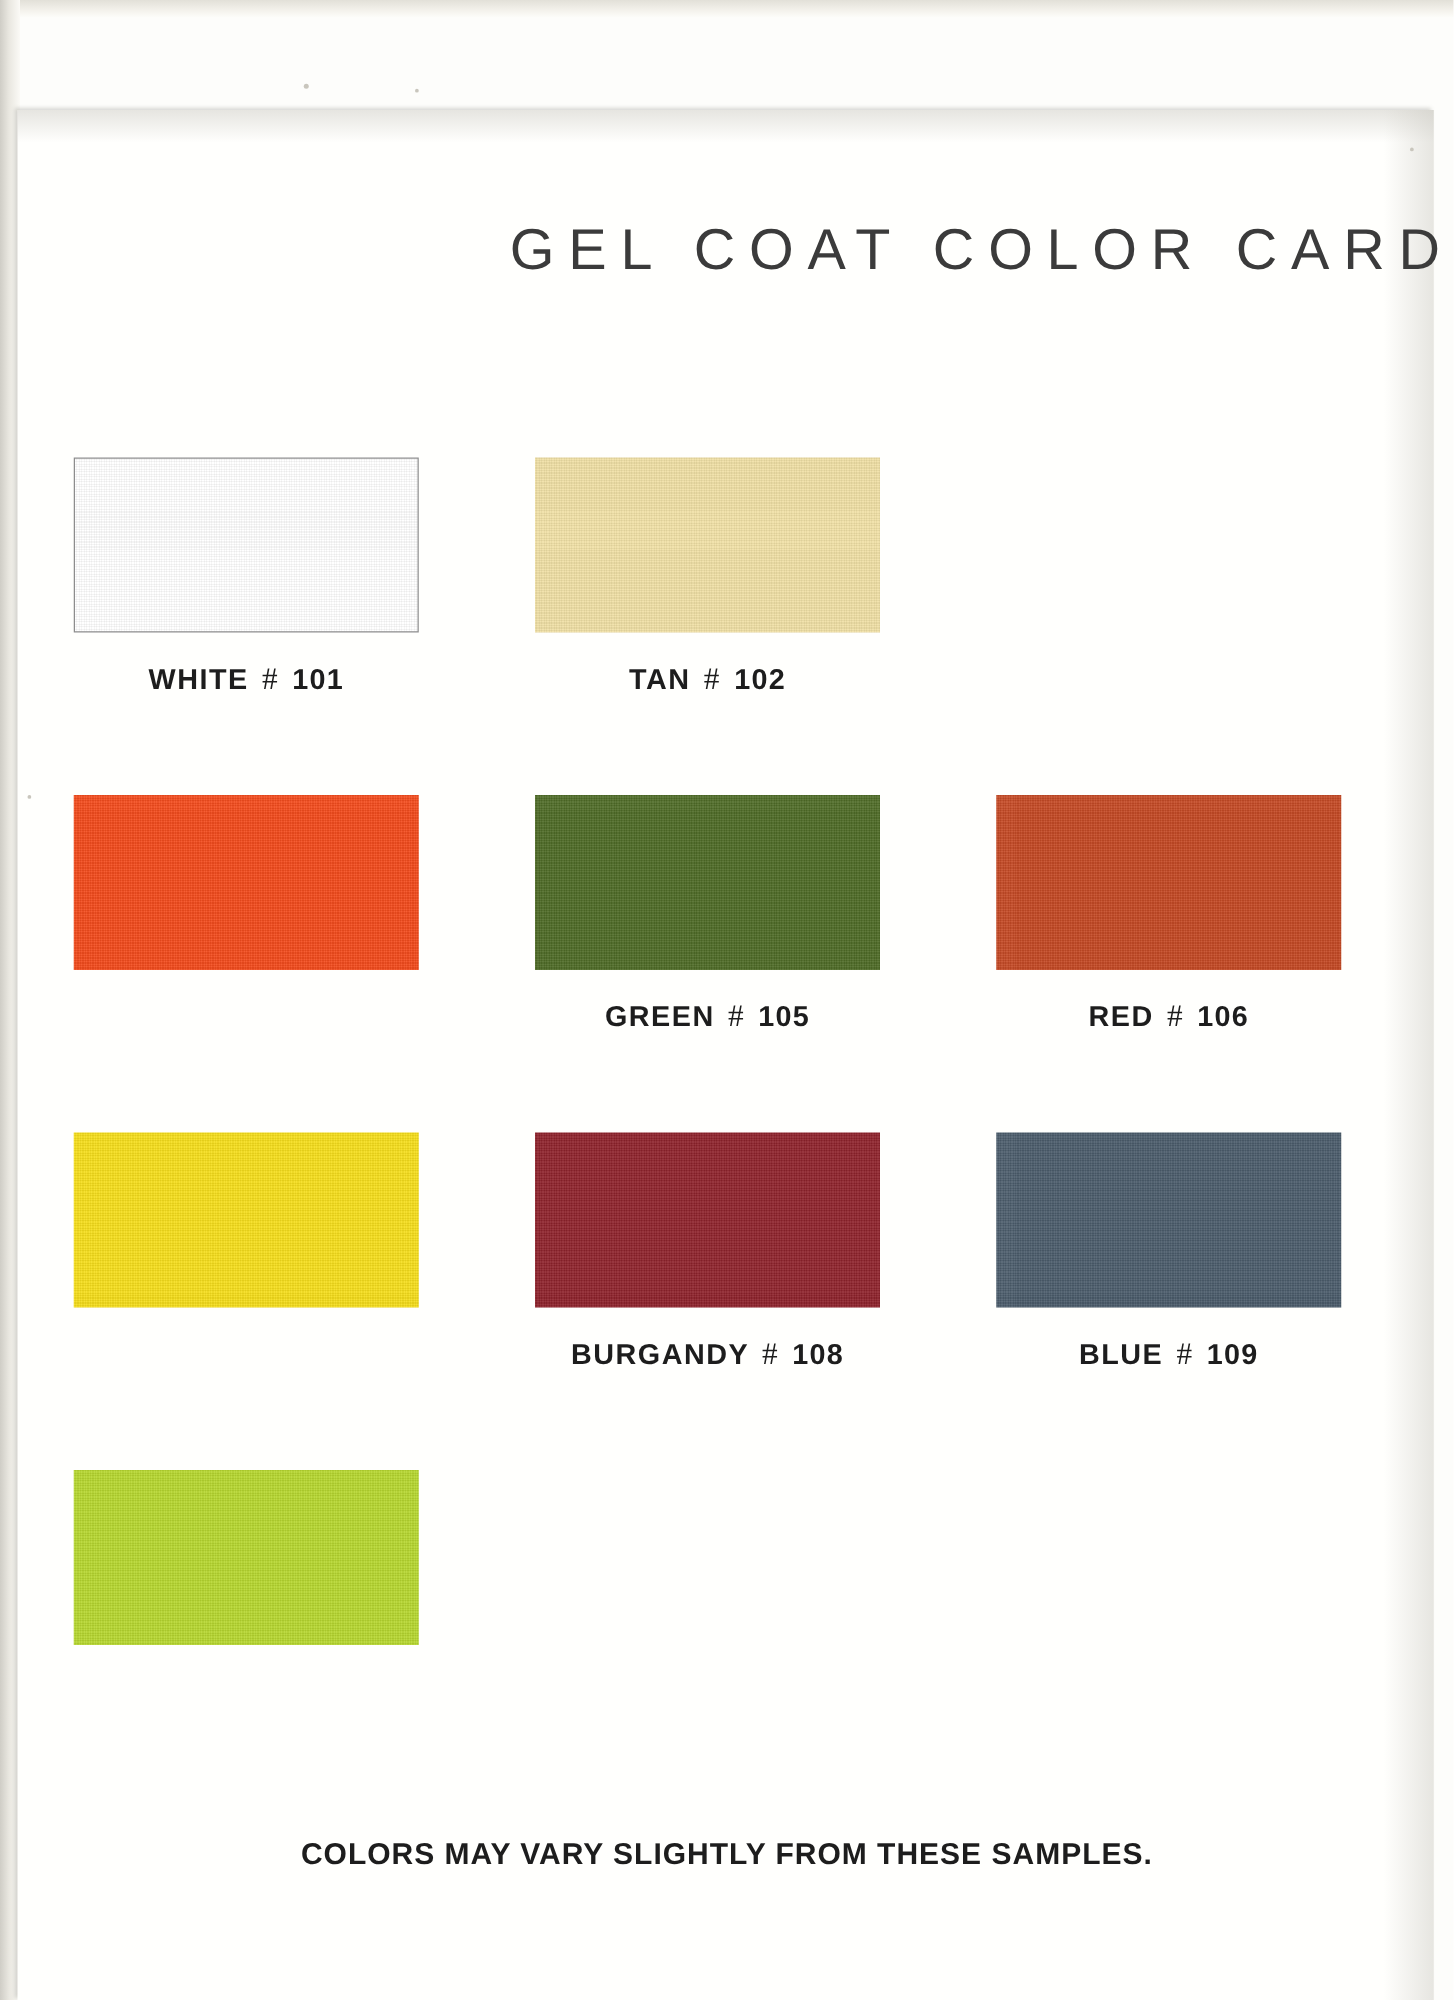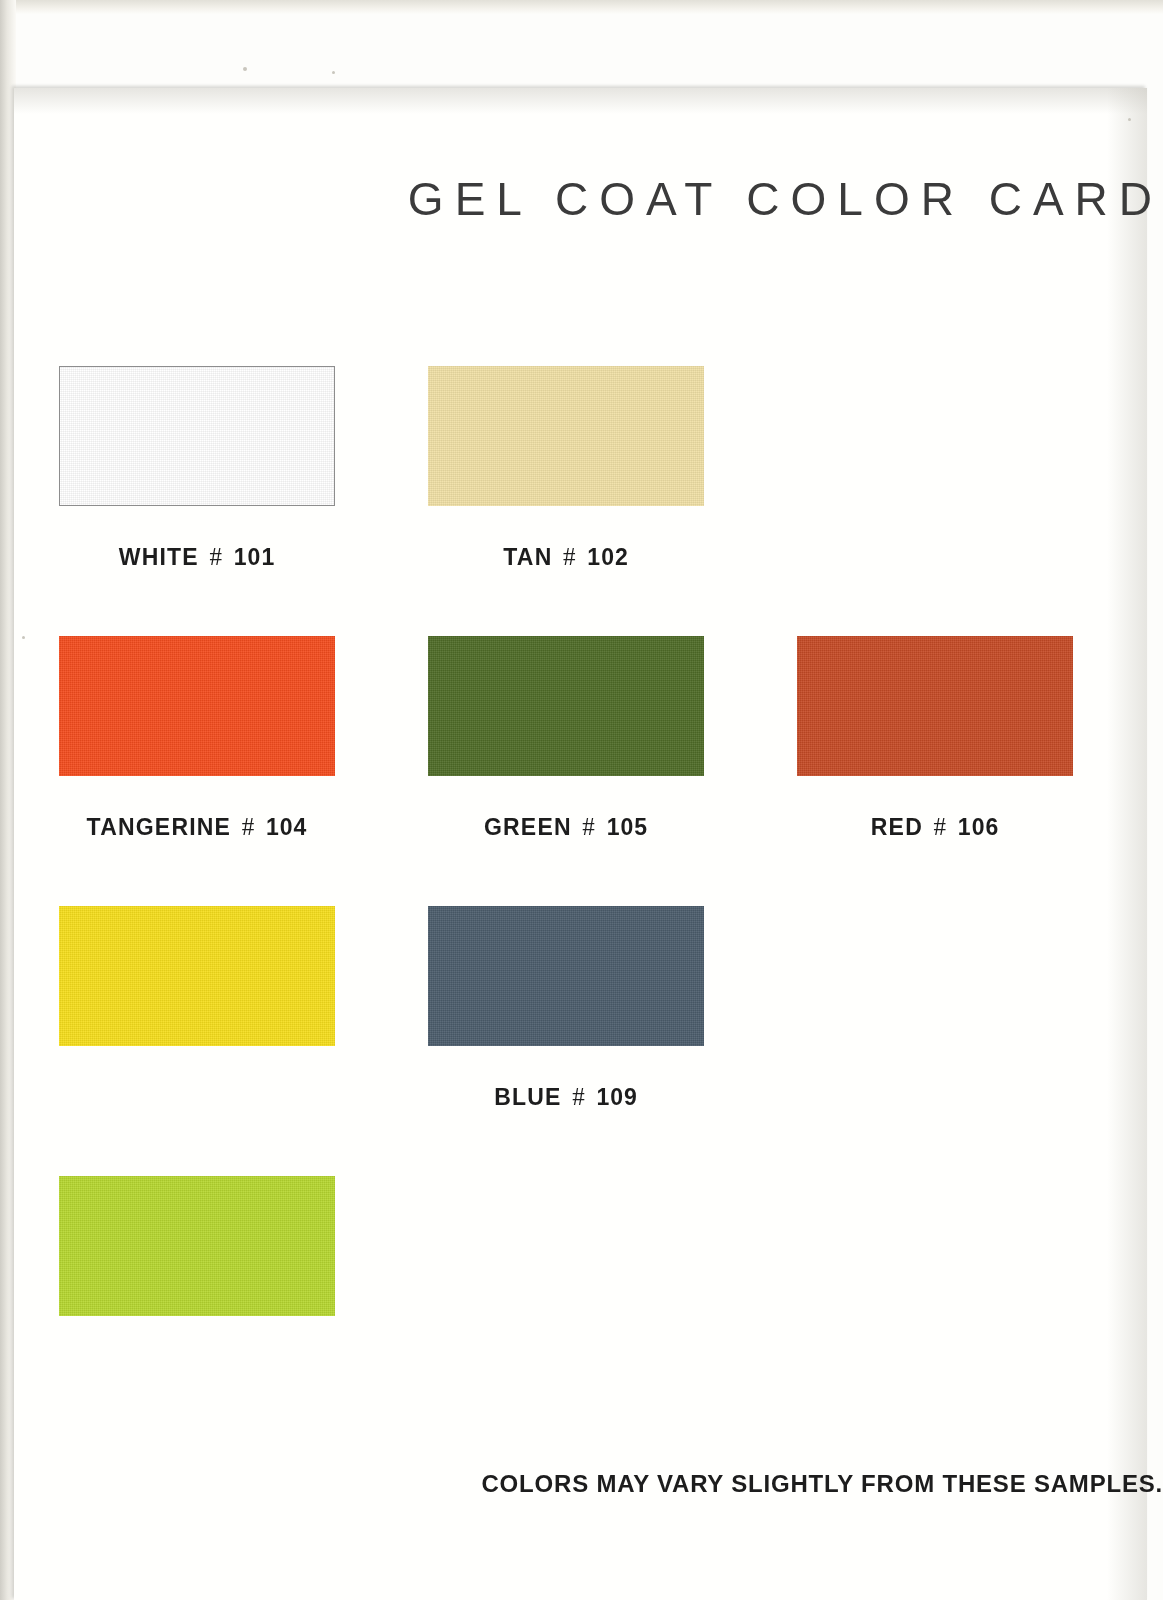--- a/index.html
+++ b/index.html
@@ -114,21 +114,21 @@
   
   .swatch .tex {
     width: 100%;
     height: 100%;
     background-image:
       repeating-linear-gradient(0deg, rgba(255,255,255,.05) 0 1px, rgba(0,0,0,.045) 1px 2px),
       repeating-linear-gradient(90deg, rgba(255,255,255,.05) 0 1px, rgba(0,0,0,.035) 1px 2px);
   }
 
   .caption {
-    margin-top: 37px;
+    margin-top: 24px;
     text-align: center;
     font-family: "Liberation Sans", sans-serif;
     font-size: 23px;
     font-weight: bold;
     letter-spacing: 1.2px;
     color: #1d1d1d;
     white-space: nowrap;
   }
   .caption .hash {
     font-family: "Liberation Serif", serif;
@@ -137,21 +137,21 @@
     padding: 0 3px;
   }
   .caption .num { letter-spacing: 1px; }
 
   
   .footer {
     position: absolute;
     left: 0;
     top: 1470px;
     width: 1163px;
-    text-align: right;
+    text-align: center;
     font-family: "Liberation Sans", sans-serif;
     font-size: 24px;
     font-weight: bold;
     letter-spacing: .8px;
     color: #1d1d1d;
     white-space: nowrap;
   }
 </style>
 </head>
 <body>
@@ -197,25 +197,20 @@
           <span class="num">102</span>
         </div>
       </div>
     </div>
 
     <div class="row">
       <div class="cell">
         <div class="swatch" style="background: rgb(244, 76, 29);">
           <div class="tex"></div>
         </div>
-        <div class="caption">
-          <span>TANGERINE</span>
-          <span class="hash">#</span>
-          <span class="num">104</span>
-        </div>
       </div>
       <div class="cell">
         <div class="swatch" style="background: rgb(78, 107, 38);">
           <div class="tex"></div>
         </div>
         <div class="caption">
           <span>GREEN</span>
           <span class="hash">#</span>
           <span class="num">105</span>
         </div>
@@ -232,20 +227,30 @@
       </div>
     </div>
 
     <div class="row">
       <div class="cell">
         <div class="swatch" style="background: rgb(246, 222, 27);">
           <div class="tex"></div>
         </div>
       </div>
       <div class="cell">
+        <div class="swatch" style="background: rgb(141, 33, 42);">
+          <div class="tex"></div>
+        </div>
+        <div class="caption">
+          <span>BURGANDY</span>
+          <span class="hash">#</span>
+          <span class="num">108</span>
+        </div>
+      </div>
+      <div class="cell">
         <div class="swatch" style="background: rgb(75, 92, 107);">
           <div class="tex"></div>
         </div>
         <div class="caption">
           <span>BLUE</span>
           <span class="hash">#</span>
           <span class="num">109</span>
         </div>
       </div>
     </div>

